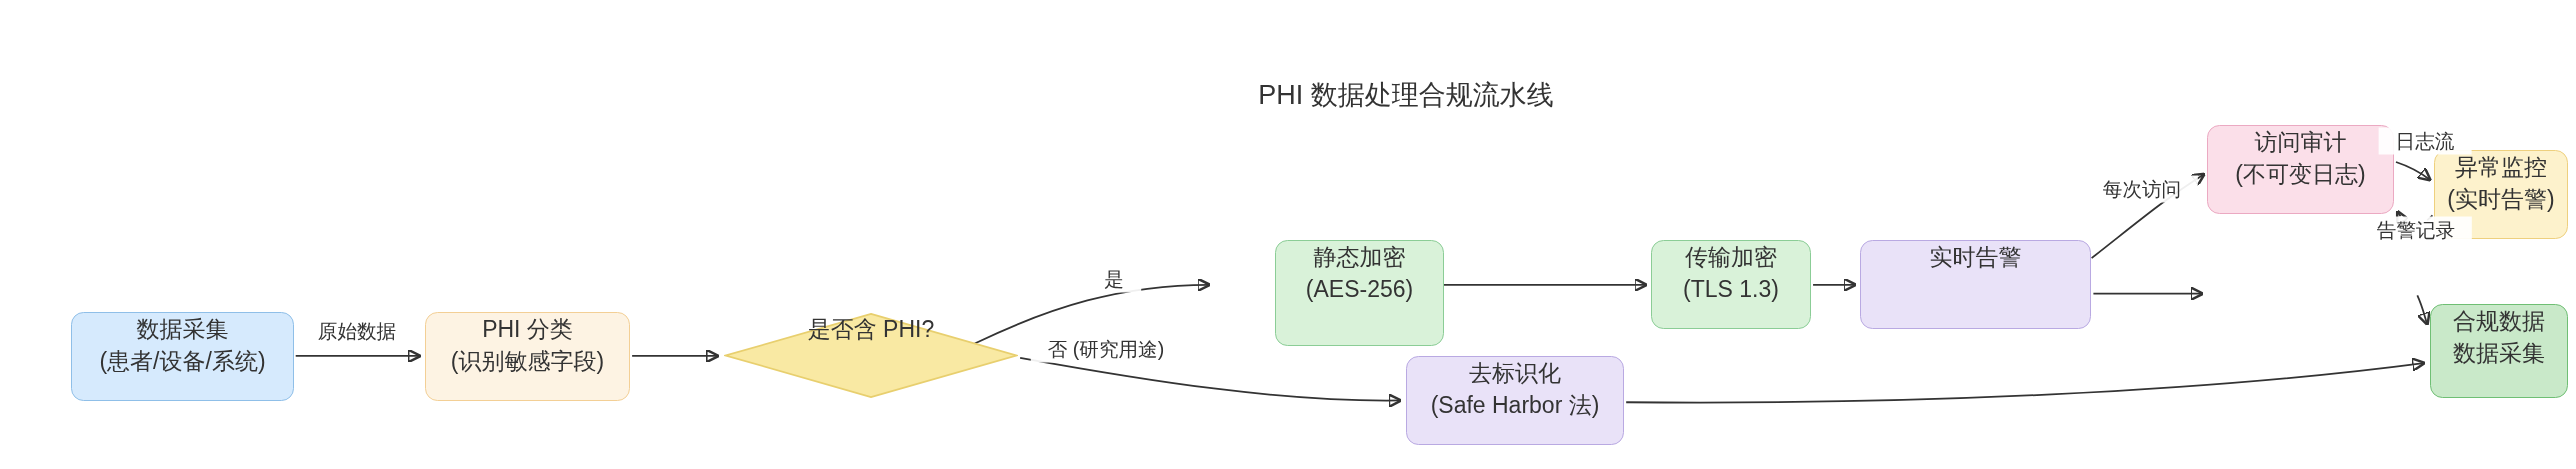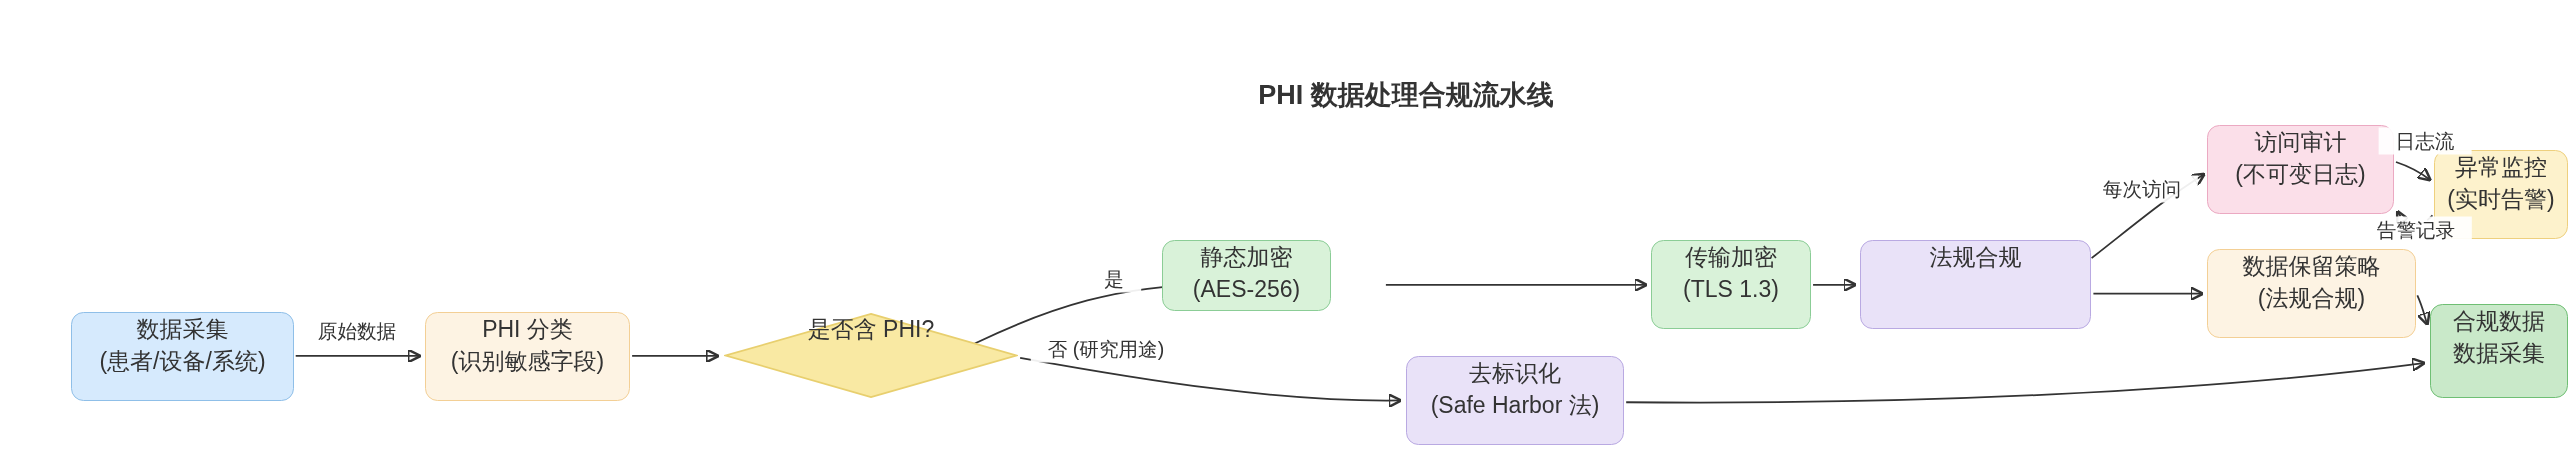--- a/index.html
+++ b/index.html
@@ -2,21 +2,21 @@
 <html style="font-size:14.2px"><head>
 <meta charset="utf-8">
 <style>
   html,body{margin:0;padding:0;background:#ffffff;}
   .canvas{
     position:relative;width:2576px;height:469px;background:#ffffff;
     font-family:"Liberation Sans","DejaVu Sans",sans-serif;color:#333333;overflow:hidden;
   }
   .title{
     position:absolute;left:1406px;top:77px;transform:translateX(-50%);
-    font-size:27px;font-weight:700;white-space:nowrap;color:#333333;
+    font-size:27px;font-weight:400;white-space:nowrap;color:#333333;
   }
   .node{
     position:absolute;border:1.8px solid #999;border-radius:12.5px;box-sizing:border-box;
     display:flex;flex-direction:column;align-items:center;justify-content:flex-start;
     text-align:center;font-size:23px;line-height:32px;white-space:nowrap;
   }
   .node .l1,.node .l2{position:relative;z-index:1;}
   .decision{border:none;border-radius:0;background:transparent;}
   .decision svg{position:absolute;left:0;top:0;width:100%;height:100%;}
   .edges{position:absolute;left:0;top:0;width:2576px;height:469px;pointer-events:none;}
@@ -65,53 +65,49 @@
     <div class="l2">(识别敏感字段)</div>
   </div>
 
   <div class="node decision" style="left:724px;top:313px;width:294px;height:85px;">
     <svg viewBox="0 0 330 96" preserveAspectRatio="none">
       <polygon points="165,1 328,48 165,95 2,48" stroke-width="2" fill="#f9e9a3" stroke="#e8cf6e"></polygon>
     </svg>
     <div class="l1">是否含 PHI?</div>
   </div>
 
-  <div class="node" style="left: 1162px; top: 240px; width: 169px; height: 71px; background: rgb(217, 242, 217); border-color: rgb(139, 205, 150);">
+  <div class="node" style="left: 1275px; top: 240px; width: 169px; height: 106px; background: rgb(217, 242, 217); border-color: rgb(139, 205, 150);">
     <div class="l1">静态加密</div>
     <div class="l2">(AES-256)</div>
   </div>
 
   <div class="node" style="left: 1406px; top: 356px; width: 218px; height: 89px; background: rgb(233, 226, 248); border-color: rgb(185, 169, 226);">
     <div class="l1">去标识化</div>
     <div class="l2">(Safe Harbor 法)</div>
   </div>
 
   <div class="node" style="left: 1651px; top: 240px; width: 160px; height: 89px; background: rgb(217, 242, 217); border-color: rgb(139, 205, 150);">
     <div class="l1">传输加密</div>
     <div class="l2">(TLS 1.3)</div>
   </div>
 
   <div class="node" style="left: 1860px; top: 240px; width: 231px; height: 89px; background: rgb(233, 226, 248); border-color: rgb(185, 169, 226);">
-    <div class="l1">法规合规</div>
+    <div class="l1">实时告警</div>
   </div>
 
   <div class="node" style="left: 2207px; top: 125px; width: 187px; height: 89px; background: rgb(251, 223, 233); border-color: rgb(235, 169, 194);">
     <div class="l1">访问审计</div>
     <div class="l2">(不可变日志)</div>
   </div>
 
   <div class="node" style="left: 2434px; top: 150px; width: 134px; height: 89px; background: rgb(253, 242, 204); border-color: rgb(238, 208, 126);">
     <div class="l1">异常监控</div>
     <div class="l2">(实时告警)</div>
   </div>
 
-  <div class="node" style="left: 2207px; top: 249px; width: 209px; height: 89px; background: rgb(253, 243, 227); border-color: rgb(243, 207, 149);">
-    <div class="l1">数据保留策略</div>
-    <div class="l2">(法规合规)</div>
-  </div>
 
   <div class="node" style="left: 2430px; top: 304px; width: 138px; height: 94px; background: rgb(201, 233, 201); border-color: rgb(111, 191, 116);">
     <div class="l1">合规数据</div>
     <div class="l2">数据采集</div>
   </div>
 
   <div class="edge-label" style="left:357px;top:331px;">原始数据</div>
   <div class="edge-label" style="left:1114px;top:279px;">是</div>
   <div class="edge-label" style="left:1106px;top:349px;">否 (研究用途)</div>
   <div class="edge-label" style="left:2142px;top:189px;">每次访问</div>

